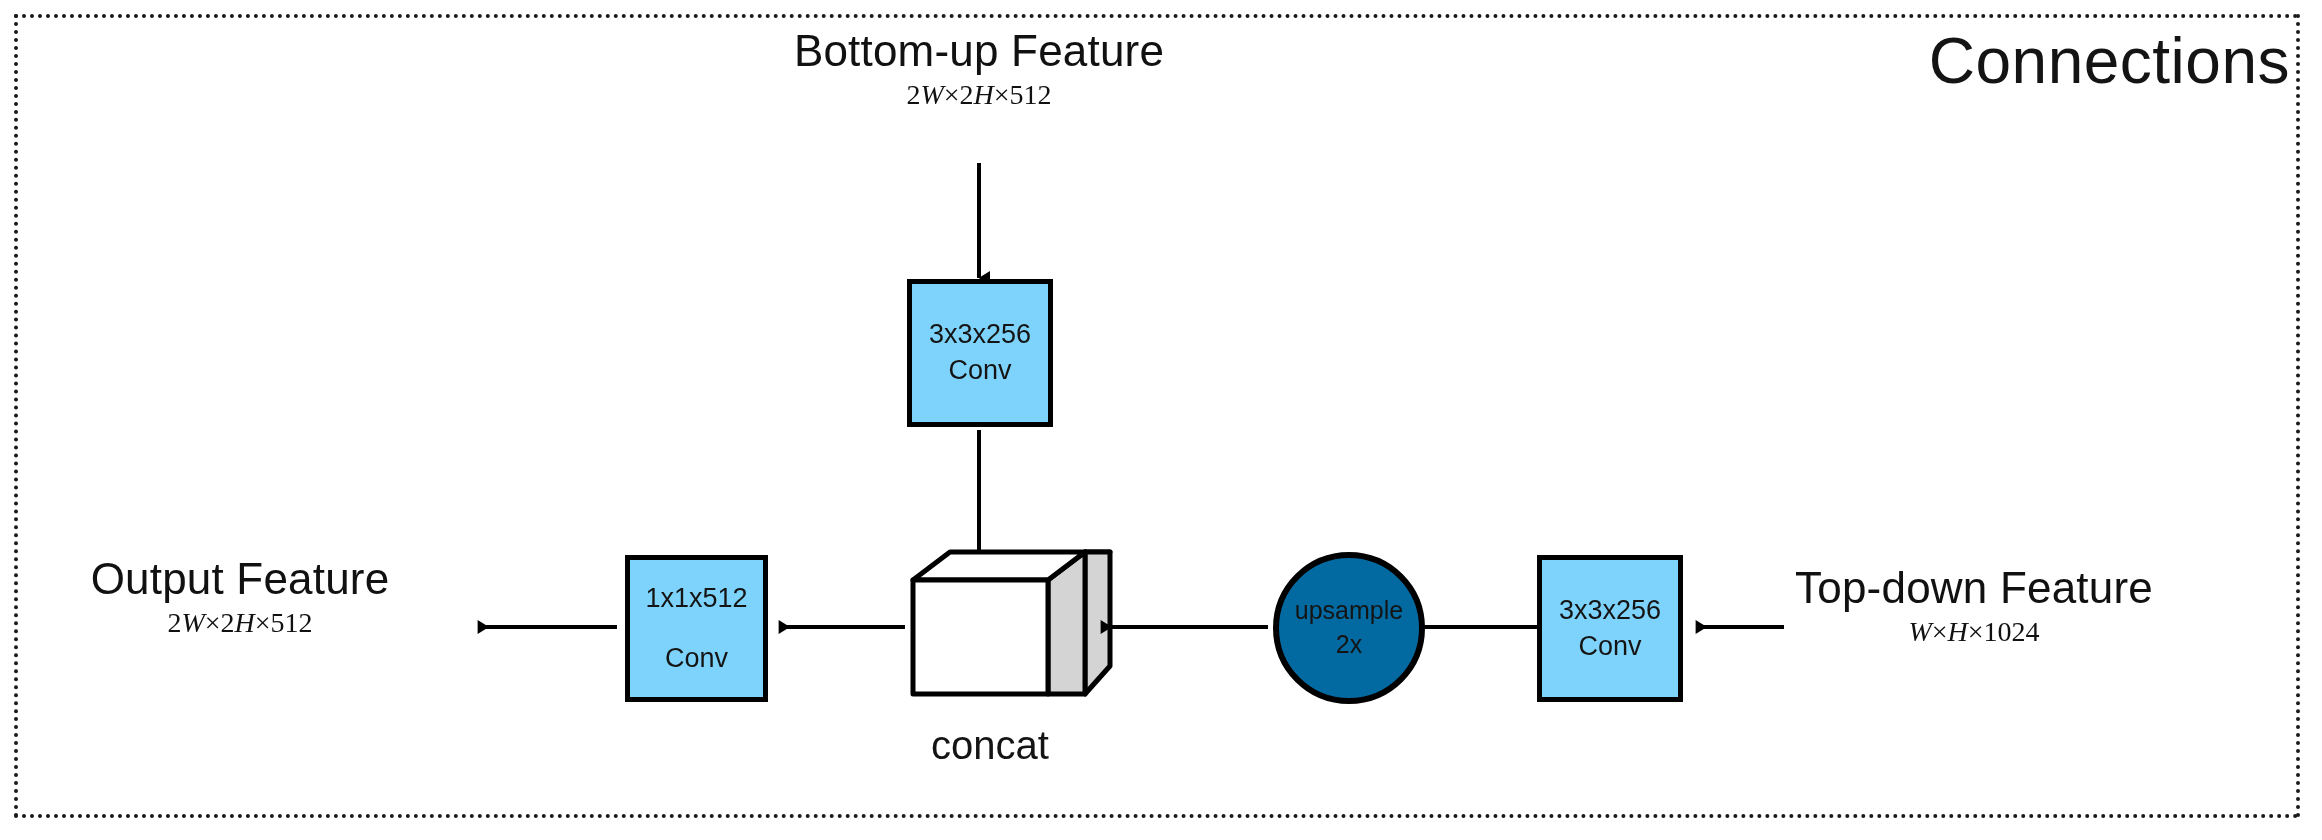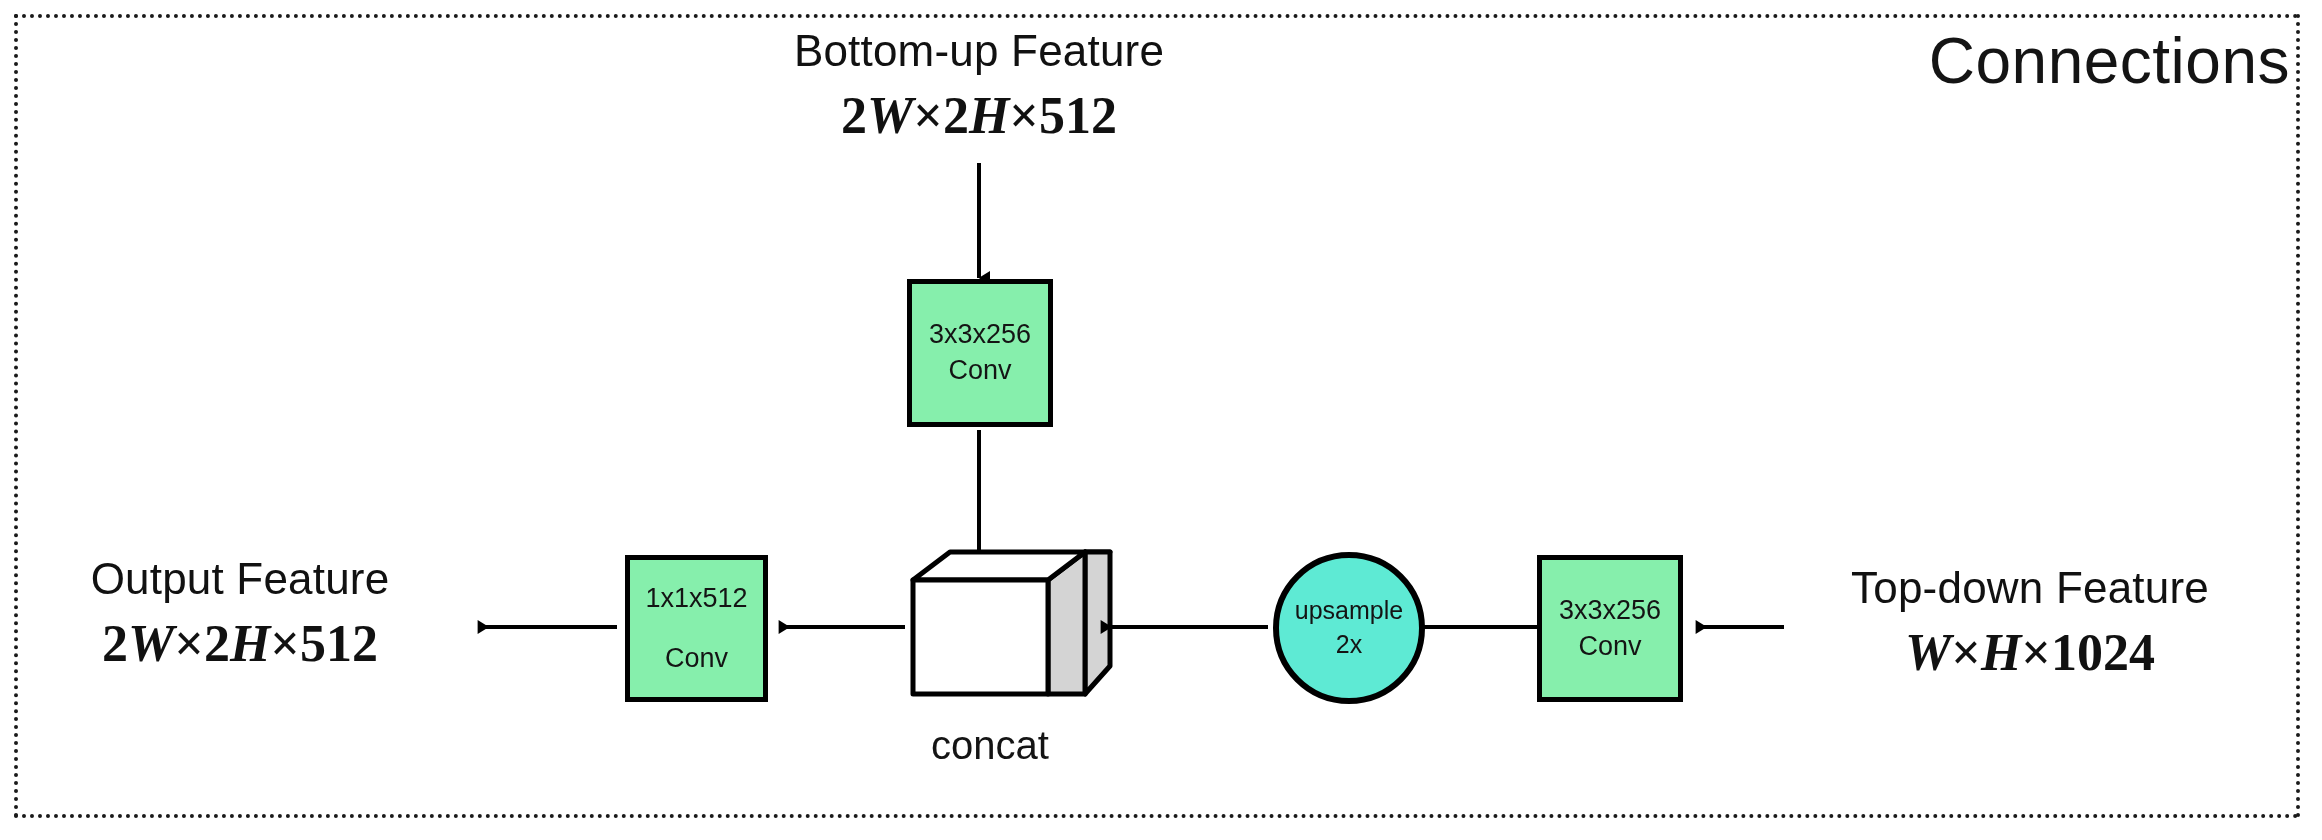--- a/index.html
+++ b/index.html
@@ -54,37 +54,37 @@
   .lbl .math {
     display: block;
     font-family: "Liberation Serif", serif;
     font-weight: 400;
   }
   .lbl .math i {
     font-style: italic;
   }
 
   .io-label .sans { font-size: 44px; letter-spacing: 0.2px; }
-  .io-label .math { font-size: 52px; margin-top: 12px; font-weight: bold; }
+  .io-label .math { font-size: 28px; margin-top: 4px; }
 
   
   #bottomup-label {
     left: 659px;
     top: 26px;
     width: 640px;
   }
   
   #output-label {
     left: 20px;
     top: 554px;
     width: 440px;
   }
   
   #topdown-label {
-    left: 1780px;
+    left: 1724px;
     top: 563px;
     width: 500px;
   }
 
   
   #title {
     position: absolute;
     right: 32px;
     top: 24px;
     width: 760px;
@@ -95,21 +95,21 @@
     line-height: 1.18;
     color: #141414;
     letter-spacing: 0.5px;
   }
   #title .t-line { display: block; }
 
   
   .conv-box {
     position: absolute;
     box-sizing: border-box;
-    background: #86efac;
+    background: #7dd3fc;
     border: 5px solid #000000;
     display: flex;
     flex-direction: column;
     align-items: center;
     justify-content: center;
     font-family: "Liberation Sans", sans-serif;
     font-size: 27px;
     line-height: 1.32;
     color: #141414;
     text-align: center;
@@ -123,21 +123,21 @@
   
   #upsample {
     position: absolute;
     left: 1273px;
     top: 552px;
     width: 152px;
     height: 152px;
     box-sizing: border-box;
     border: 6px solid #000000;
     border-radius: 50%;
-    background: #5eead4;
+    background: #0369a1;
     display: flex;
     flex-direction: column;
     align-items: center;
     justify-content: center;
     font-family: "Liberation Sans", sans-serif;
     font-size: 25px;
     line-height: 1.35;
     color: #141414;
     text-align: center;
   }

